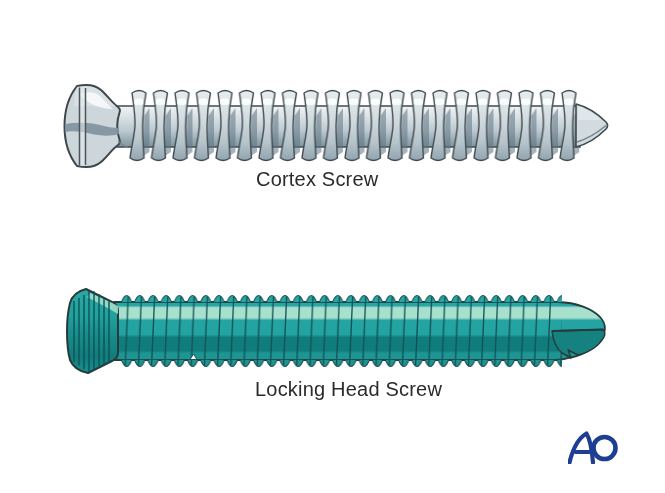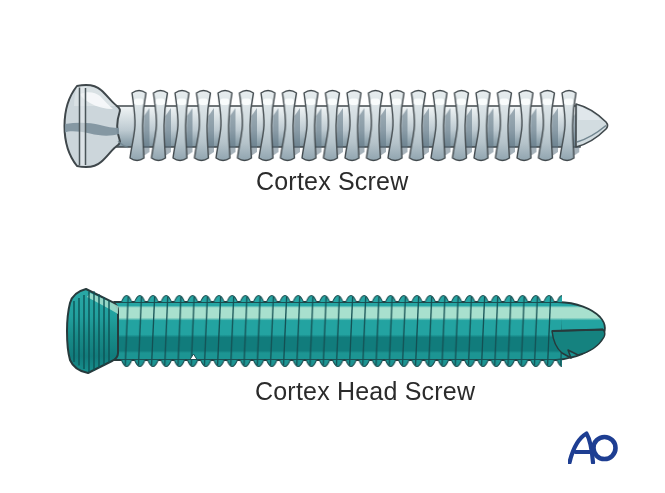--- a/index.html
+++ b/index.html
@@ -10,21 +10,21 @@
     background: #ffffff;
     overflow: hidden;
     font-family: "Liberation Sans", "DejaVu Sans", sans-serif;
   }
   .screw-svg { position: absolute; display: block; }
   #cortex-svg  { left: 60px; top: 80px; }
   #locking-svg { left: 60px; top: 280px; }
   .caption {
     position: absolute;
     color: #2b2b2b;
-    font-size: 25px;
+    font-size: 20px;
     letter-spacing: 0.2px;
     white-space: nowrap;
     line-height: 1.1;
   }
   #cortex-caption  { left: 256px; top: 168px; }
   #locking-caption { left: 255px; top: 378px; }
   #ao-logo { position: absolute; left: 568px; top: 430px; }
 </style>
 </head>
 <body>
@@ -116,21 +116,21 @@
       <path d="M492,51 L543,49.5" stroke="#273a3c" stroke-width="1.8" fill="none"></path>
     </g>
 
     <g>
       <path d="M26,9 C18,11 12,16 10,23 C8,31 7,41 7,51 C7,63 8,73 10,80 C13,87 20,91.5 28,93 L52,81 Q58,78 58,73 L58,31 Q58,25 52,22 Z" fill="url(#gLockHead)" stroke="#273a3c" stroke-width="2" stroke-linejoin="round"></path>
       <path d="M30,13 C40,17 50,22 58,26 L58,34 C48,28 37,22 27,17 Z" fill="#a8e0ce" opacity="0.85"></path>
       <path d="M14,21 L14,82 M19,18 L19,85.5 M24,15 L24,89 M29,11.5 L29,92.3 M34,11.2 L34,90.8 M39,14.2 L39,88.1 M44,17.2 L44,85.4 M49,20.2 L49,82.7" stroke="#0e5356" stroke-width="1.4" fill="none"></path>
     </g>
   </svg>
 
-  <div id="locking-caption" class="caption">Cortex Head Screw</div>
+  <div id="locking-caption" class="caption">Locking Head Screw</div>
 
   <svg id="ao-logo" width="50" height="34" viewBox="0 0 50 34" role="img" aria-label="AO">
     <g fill="none" stroke="#1e3e92" stroke-linecap="round" stroke-linejoin="round">
       <path d="M1.5,32.5 C5,18 11.5,7.5 18.5,3.5 C21.5,8.5 24,20 25,32.5" stroke-width="4.2"></path>
       <path d="M7.5,22 L24,22" stroke-width="4.2"></path>
       <circle cx="36.5" cy="18" r="11" stroke-width="4.6"></circle>
     </g>
   </svg>
 
 </div>

